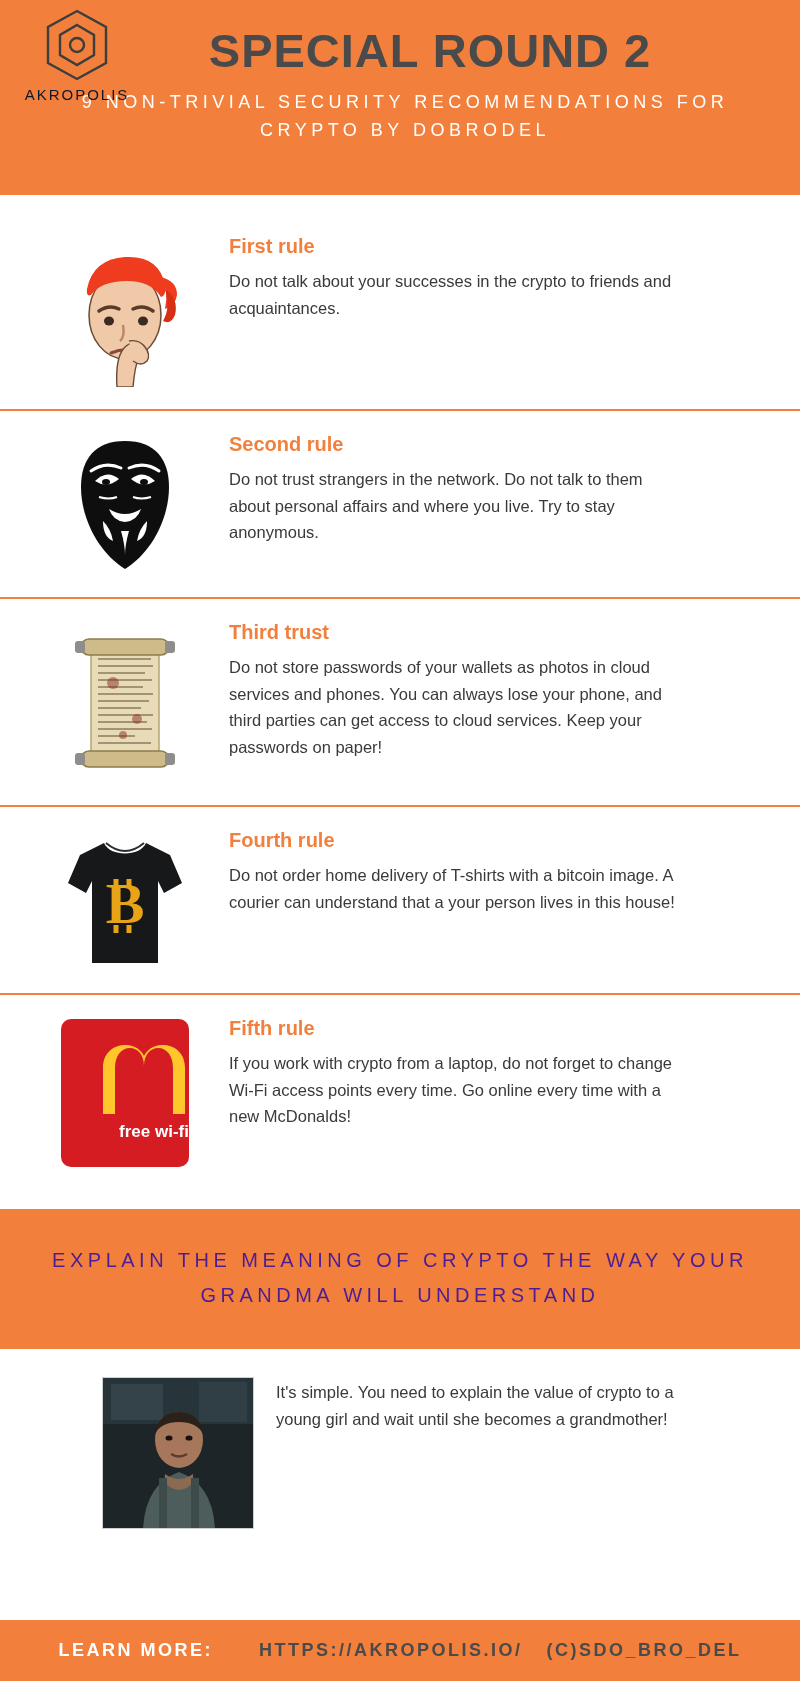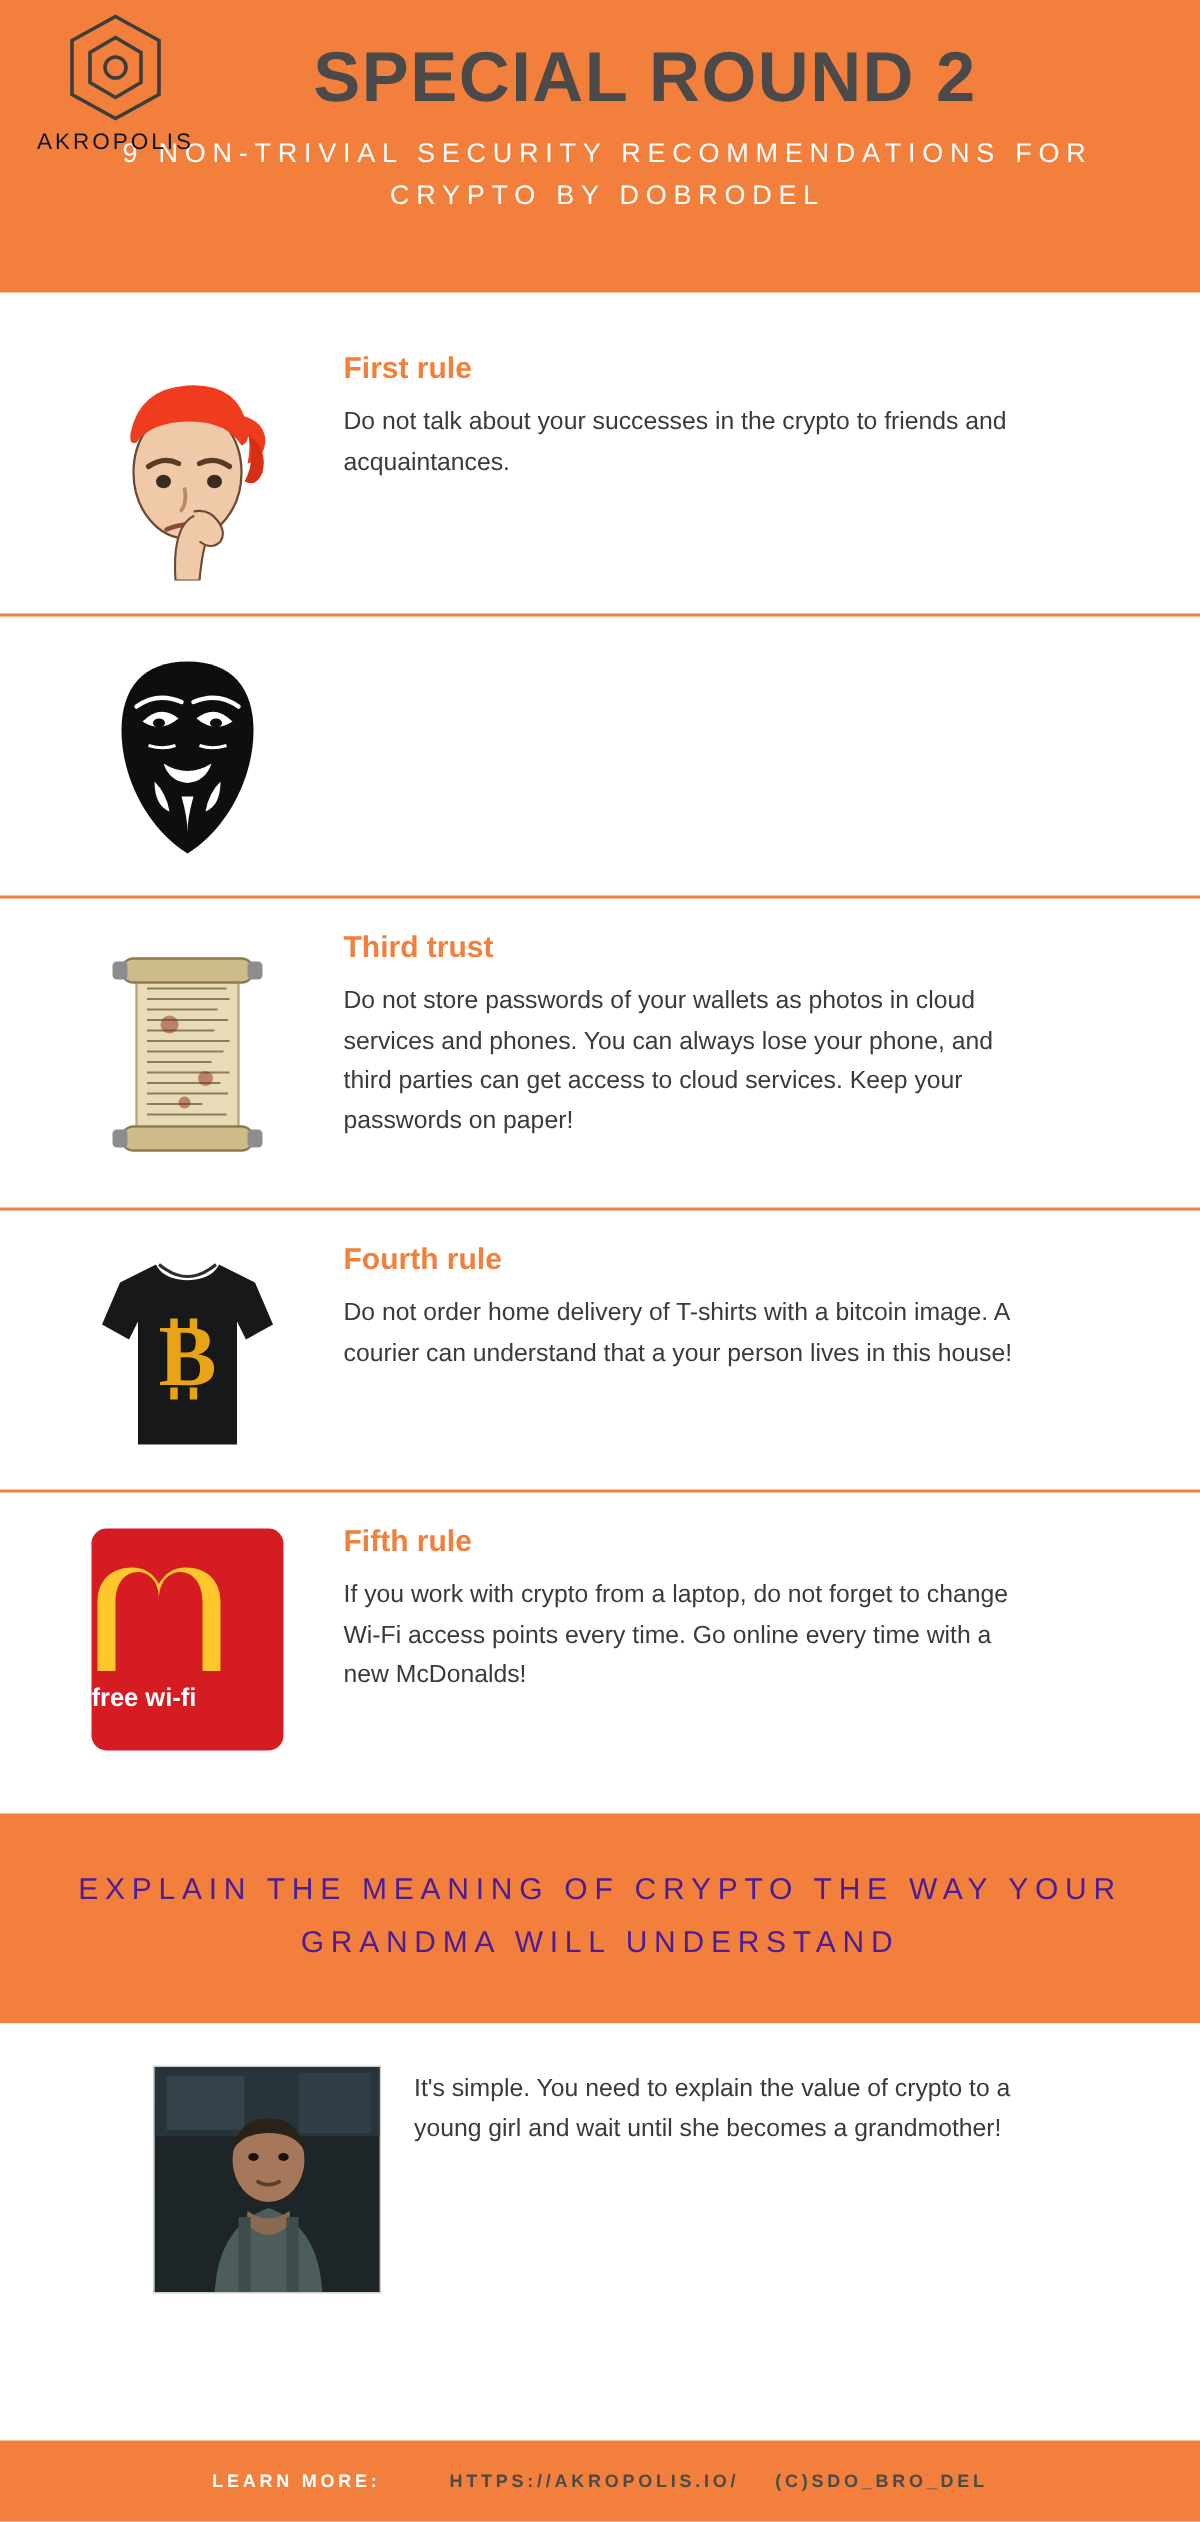--- a/index.html
+++ b/index.html
@@ -106,21 +106,21 @@
   .mask-wrap { width: 120px; height: 140px; }
   .scroll-wrap { width: 120px; height: 160px; }
   .tshirt-wrap { width: 130px; height: 140px; }
 
   .mcd {
     width: 128px; height: 148px;
     background: #d51c23;
     border-radius: 10px;
     display: flex;
     flex-direction: column;
-    align-items: flex-start;
+    align-items: flex-end;
     justify-content: center;
   }
   .mcd-sub {
     color: #ffffff;
     font-size: 17px;
     font-weight: bold;
     margin-top: 4px;
   }
 
   
@@ -172,21 +172,21 @@
     bottom: 0;
     left: 0;
     right: 0;
   }
   .footer-inner {
     display: flex;
     justify-content: center;
     align-items: center;
     gap: 24px;
     letter-spacing: 2.5px;
-    font-size: 12px;
+    font-size: 18px;
     font-weight: bold;
   }
   .f-learn { color: #ffffff; }
   .f-url { color: #4a4a4a; margin-left: 22px; }
   .f-handle { color: #4a4a4a; }
 </style>
 </head>
 <body>
 
 <div class="page">
@@ -243,20 +243,24 @@
           <ellipse cx="79" cy="47" rx="4" ry="3" fill="#0e0e0e"></ellipse>
           <path d="M26 36 q14 -10 30 -3" stroke="#ffffff" stroke-width="3" fill="none" stroke-linecap="round"></path>
           <path d="M94 36 q-14 -10 -30 -3" stroke="#ffffff" stroke-width="3" fill="none" stroke-linecap="round"></path>
           <path d="M44 74 q16 10 32 0 q-4 12 -16 13 q-12 -1 -16 -13z" fill="#ffffff"></path>
           <path d="M38 86 q8 8 10 20 q-10 -4 -10 -20z" fill="#ffffff"></path>
           <path d="M82 86 q-8 8 -10 20 q10 -4 10 -20z" fill="#ffffff"></path>
           <path d="M56 96 q4 14 4 24 q0 -10 4 -24z" fill="#ffffff"></path>
           <path d="M34 62 q10 3 18 0" stroke="#ffffff" stroke-width="2" fill="none"></path>
           <path d="M86 62 q-10 3 -18 0" stroke="#ffffff" stroke-width="2" fill="none"></path>
         </svg>
+      </div>
+      <div class="rule-text">
+        <div class="rule-title">Second rule</div>
+        <p class="rule-body">Do not trust strangers in the network. Do not talk to them about personal affairs and where you live. Try to stay anonymous.</p>
       </div>
     </div>
 
     <div class="rule-row">
       <div class="rule-icon">
         <svg class="art scroll-wrap" viewBox="0 0 120 160">
           <rect x="26" y="24" width="68" height="110" fill="#e8dcb8" stroke="#b8a474" stroke-width="1.5"></rect>
           <g stroke="#6e5a3a" stroke-width="1.4" opacity="0.75">
             <line x1="33" y1="36" x2="86" y2="36"></line>
               <line x1="33" y1="43" x2="88" y2="43"></line>

